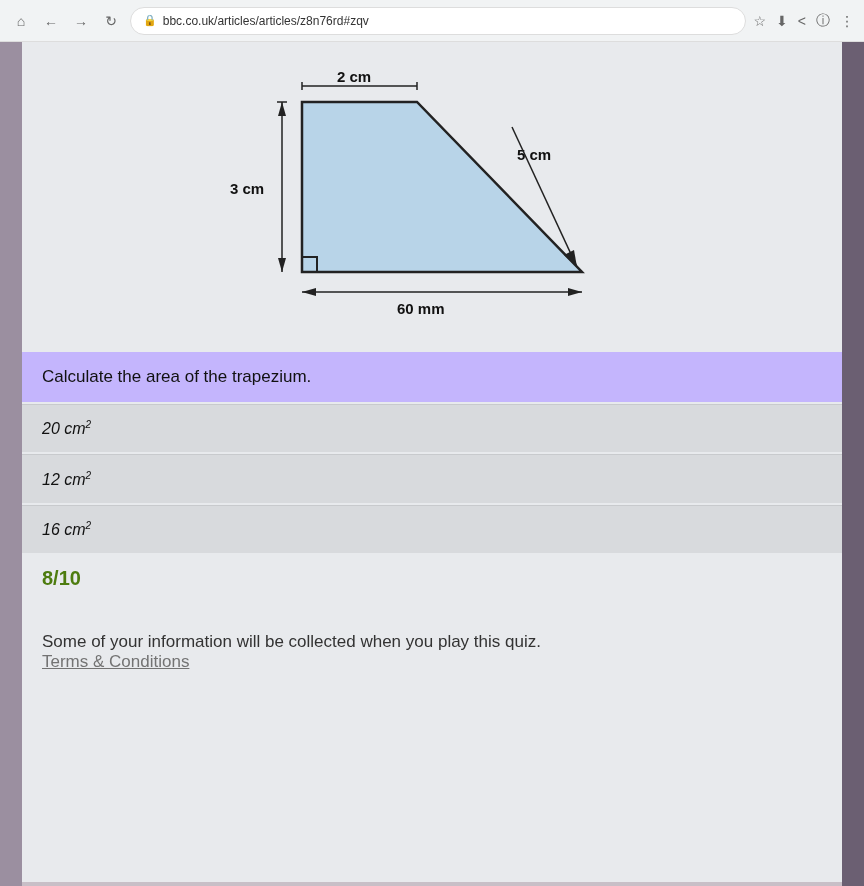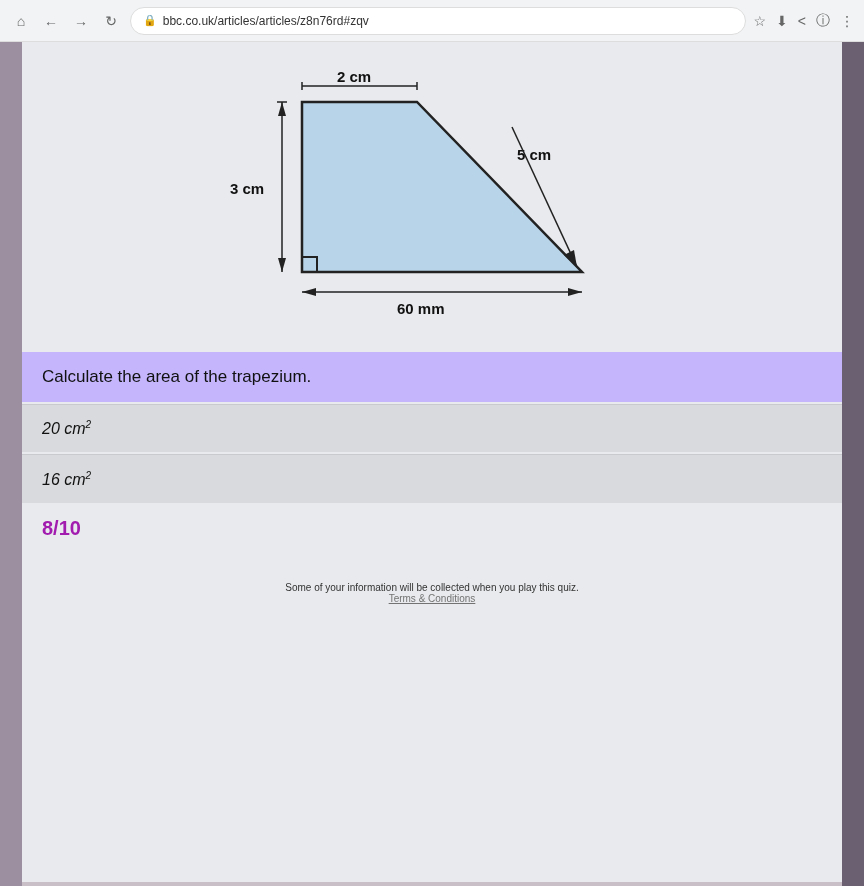--- a/index.html
+++ b/index.html
@@ -105,28 +105,28 @@
       color: #111;
       cursor: pointer;
       border-top: 1px solid #c8cacd;
       font-style: italic;
     }
 
     .score-section {
       padding: 12px 20px;
       font-size: 20px;
       font-weight: bold;
-      color: #a21caf;
+      color: #4d7c0f;
       background: #e8eaed;
     }
 
     .footer-section {
       padding: 20px;
-      text-align: center;
-      font-size: 10px;
+      text-align: left;
+      font-size: 17px;
       color: #333;
       background: #e8eaed;
       margin-top: 10px;
     }
 
     .footer-section a {
       color: #737373;
       text-decoration: underline;
     }
 
@@ -220,20 +220,23 @@
 
     <div class="question-section">
       <span>Calculate the area of the trapezium.</span>
     </div>
 
     <div class="answer-options">
       <div class="answer-option">
         <span>20 cm<sup>2</sup></span>
       </div>
       <div class="answer-option">
+        <span>12 cm<sup>2</sup></span>
+      </div>
+      <div class="answer-option">
         <span>16 cm<sup>2</sup></span>
       </div>
     </div>
 
     <div class="score-section">
       <span>8/10</span>
     </div>
 
     <div class="footer-section">
       <p>Some of your information will be collected when you play this quiz.</p>

